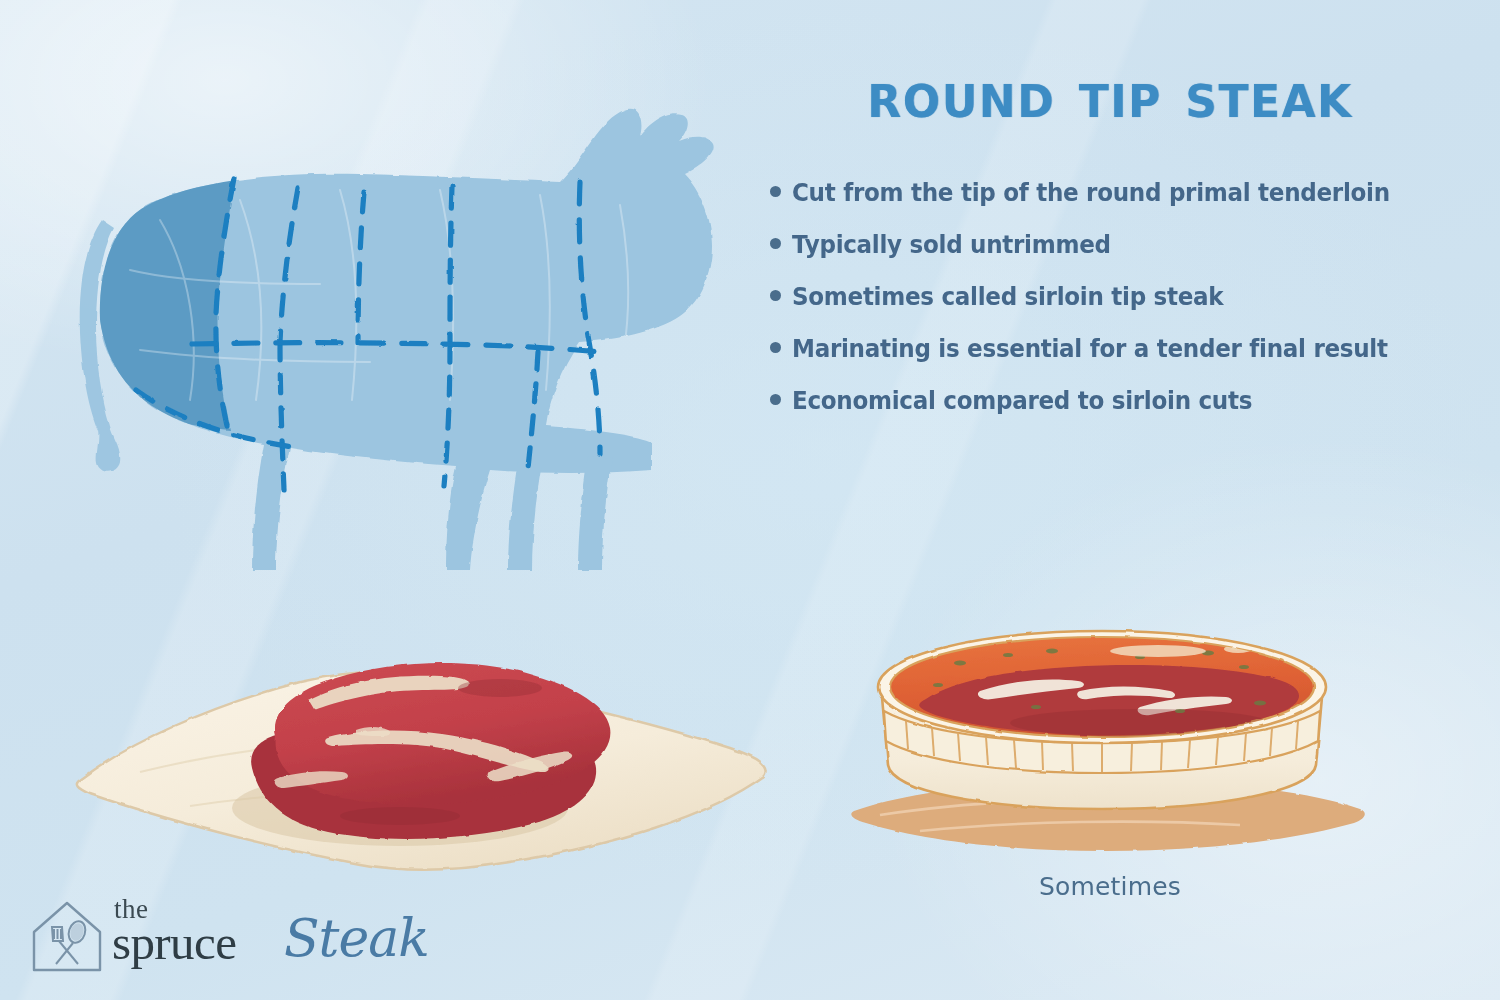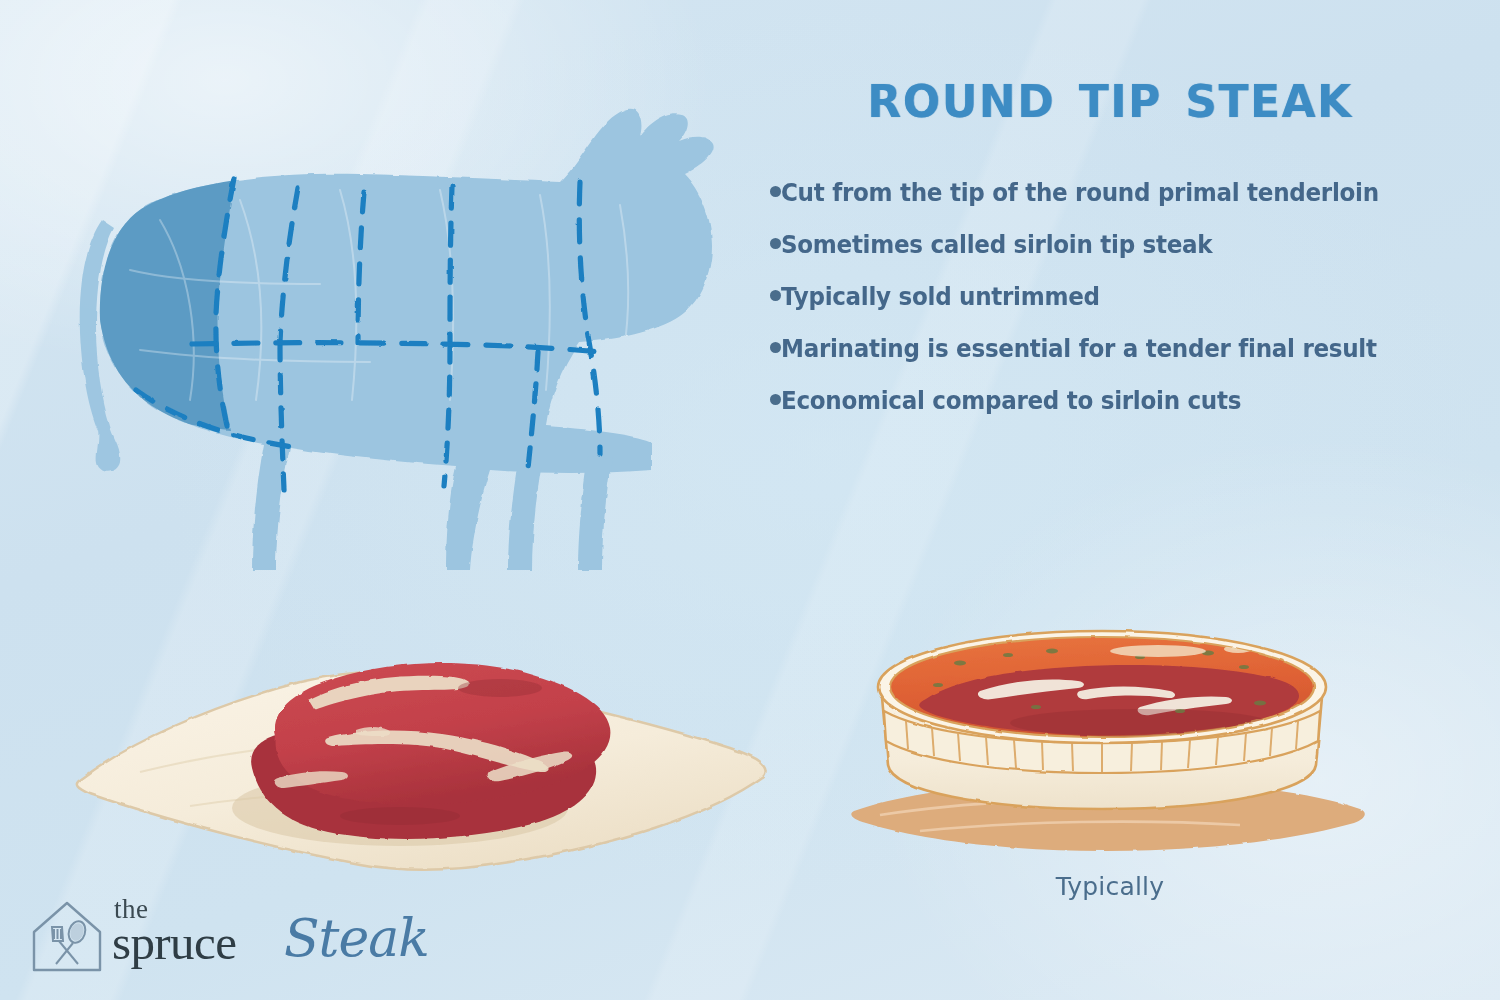--- a/index.html
+++ b/index.html
@@ -37,21 +37,21 @@
     color:#3d8cc4;
     font-variant:small-caps;
     text-transform:lowercase;
     line-height:1;
     text-shadow:0 0 1px rgba(61,140,196,.55), .7px .4px 0 rgba(40,110,170,.28);
   }
 
   
   .bullets{position:absolute;left:770px;top:178px;width:710px;}
   .bullet{
-    display:flex;align-items:baseline;
+    display:flex;align-items:baseline;gap:11px;
     height:52px;
   }
   .dot{
     width:11px;height:11px;border-radius:50%;
     background:#4a6d8c;flex:0 0 auto;transform:translateY(-4px);
   }
   .btext{
     font-family:"DejaVu Sans", sans-serif;
     font-weight:700;
     font-size:24.5px;
@@ -99,25 +99,25 @@
 
   <div class="title">Round Tip Steak</div>
 
   <div class="bullets">
     <div class="bullet">
       <span class="dot"></span>
       <span class="btext">Cut from the tip of the round primal tenderloin</span>
     </div>
     <div class="bullet">
       <span class="dot"></span>
-      <span class="btext">Sometimes called sirloin tip steak</span>
+      <span class="btext">Typically sold untrimmed</span>
     </div>
     <div class="bullet">
       <span class="dot"></span>
-      <span class="btext">Typically sold untrimmed</span>
+      <span class="btext">Sometimes called sirloin tip steak</span>
     </div>
     <div class="bullet">
       <span class="dot"></span>
       <span class="btext">Marinating is essential for a tender final result</span>
     </div>
     <div class="bullet">
       <span class="dot"></span>
       <span class="btext">Economical compared to sirloin cuts</span>
     </div>
   </div>
@@ -366,21 +366,21 @@
           <ellipse cx="340" cy="96" rx="5" ry="2"></ellipse>
         </g>
 
         <g fill="#f3e3c6" opacity=".8">
           <ellipse cx="318" cy="36" rx="48" ry="6"></ellipse>
           <ellipse cx="398" cy="34" rx="14" ry="4"></ellipse>
         </g>
       </g>
     </svg>
     </div>
-  <div class="marinade-label">Typically</div>
+  <div class="marinade-label">Sometimes</div>
 
   <div class="logo">
     <svg width="78" height="82" viewBox="0 0 78 82">
       <path d="M6,36 L39,7 L72,36 L72,74 L6,74 Z" fill="none" stroke="#7a93a8" stroke-width="2.4" stroke-linejoin="round"></path>
 
       <g stroke="#7a93a8" stroke-width="2" fill="none">
         <path d="M24,31 L34,31 L35,45 L25,45 Z"></path>
         <line x1="26" y1="33" x2="26" y2="43"></line>
         <line x1="29.5" y1="33" x2="29.5" y2="43"></line>
         <line x1="33" y1="33" x2="33" y2="43"></line>

